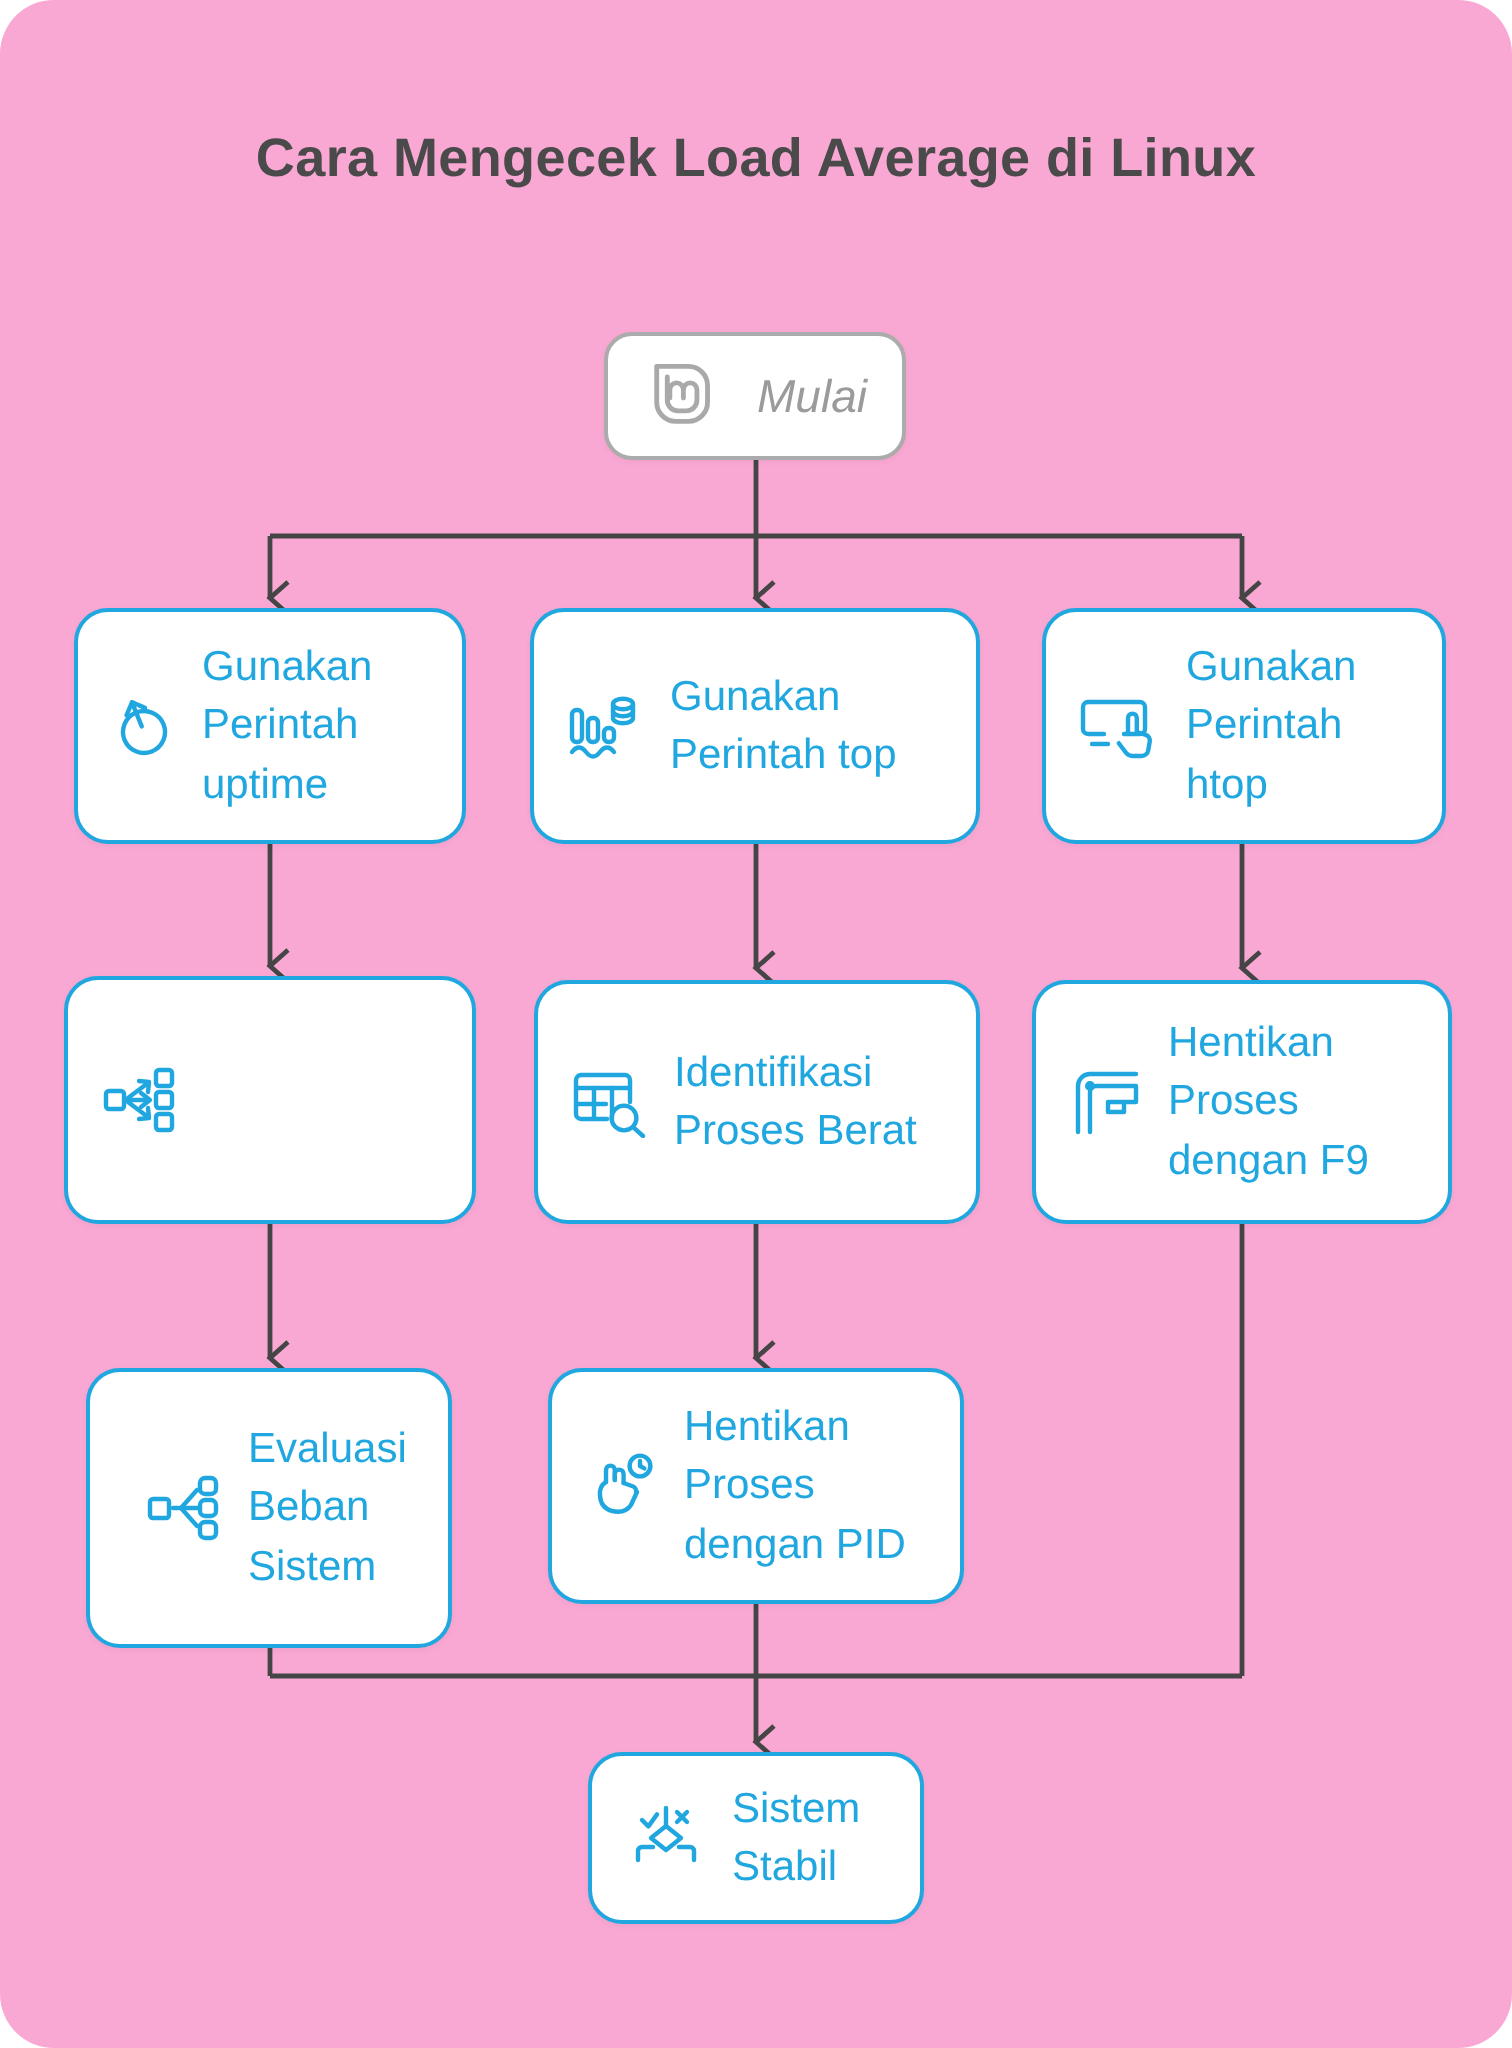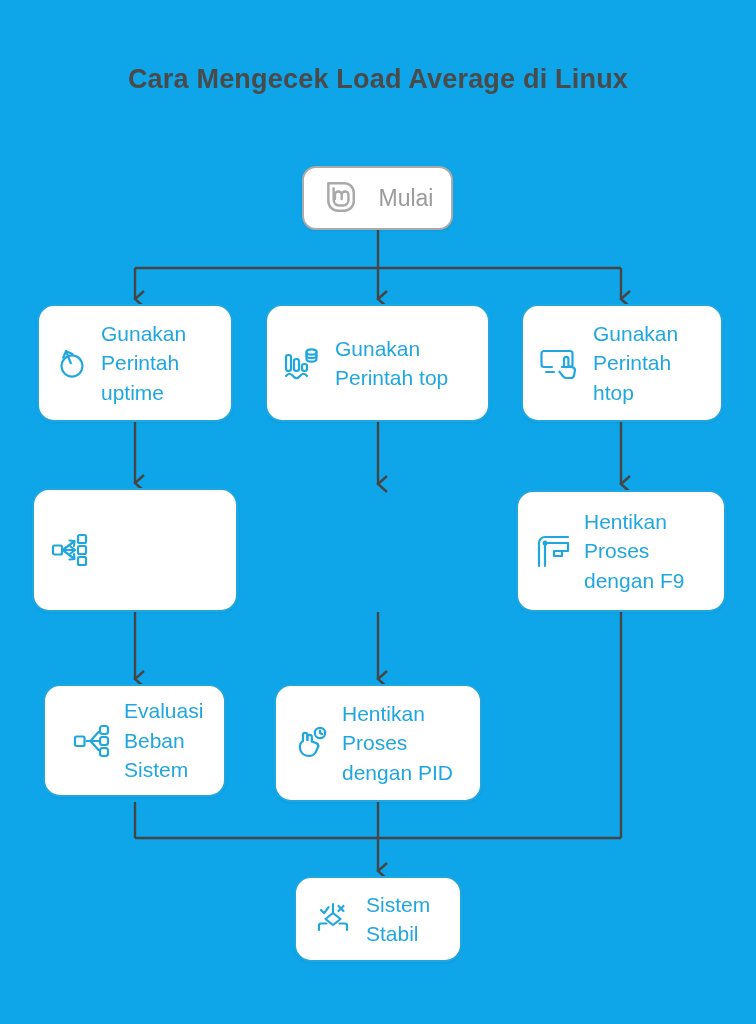--- a/index.html
+++ b/index.html
@@ -1,38 +1,39 @@
 <!DOCTYPE html>
 <html><head>
 <meta charset="utf-8">
 <style>
   html,body{margin:0;padding:0;background:#ffffff;}
   .canvas{
-    position:relative;width:756px;height:1024px;background:#0ea5e9;overflow:hidden;
+    position:relative;width:756px;height:1024px;background:#f9a8d4;overflow:hidden;
     font-family:"Liberation Sans", sans-serif;
+    border-radius:27px;
   }
   .title{
     position:absolute;left:0;top:64px;width:756px;text-align:center;
     font-size:27px;font-weight:bold;color:#4a4a4a;letter-spacing:.2px;
   }
   .connectors{position:absolute;left:0;top:0;width:756px;height:1024px;}
   .node{
     position:absolute;display:flex;align-items:center;gap:13px;
     background:#ffffff;border:2.5px solid #21a7df;border-radius:17px;
     padding:0 14px 0 17px;box-sizing:border-box;
     box-shadow:0 1px 3px rgba(0,0,0,0.05);
   }
   .node .label{
     color:#21a7df;font-size:21px;line-height:1.4;white-space:pre-line;
     font-weight:500;
   }
   .node .icon{flex:0 0 auto;display:flex;align-items:center;}
   .node.start{
     border:2.5px solid #ababab;border-radius:14px;justify-content:center;
-    gap:21px;padding:0 27px;
+    gap:21px;padding:0 27px;font-style:italic;
   }
   .node.start .label{color:#9b9b9b;font-size:23px;font-weight:400;}
   svg.ic{stroke:#21a7df;fill:none;stroke-width:2.2;stroke-linecap:round;stroke-linejoin:round;}
   svg.ic-gray{stroke:#a9a9a9;fill:none;stroke-width:2.3;stroke-linecap:round;stroke-linejoin:round;}
 </style>
 </head>
 <body>
 
 <div class="canvas">
 
@@ -133,35 +134,50 @@
         <line x1="13" y1="16" x2="23" y2="8.5"></line>
           <polyline points="18.5,7.5 23.5,8 23,13"></polyline>
         <line x1="13" y1="17" x2="23.5" y2="17"></line>
           <polyline points="19.5,13.5 24,17 19.5,20.5"></polyline>
         <line x1="13" y1="18" x2="23" y2="25.5"></line>
           <polyline points="18.5,26.5 23.5,26 23,21"></polyline>
       </svg>
     </span>
   </div>
 
+  <div class="node" style="left:267px;top:490px;width:223px;height:122px;">
+    <span class="icon">
+      <svg class="ic" width="38" height="36" viewBox="0 0 38 36">
+        <path d="M29 18 v-11 a2.5 2.5 0 0 0 -2.5 -2.5 h-22 a2.5 2.5 0 0 0 -2.5 2.5 v17 a2.5 2.5 0 0 0 2.5 2.5 h13"></path>
+        <line x1="2" y1="11" x2="29" y2="11"></line>
+        <line x1="11" y1="11" x2="11" y2="26.5"></line>
+        <line x1="20" y1="11" x2="20" y2="26.5"></line>
+        <line x1="2" y1="19" x2="17" y2="19"></line>
+        <circle cx="26" cy="26" r="6.2"></circle>
+        <line x1="30.7" y1="30.7" x2="35.5" y2="35"></line>
+      </svg>
+    </span>
+    <span class="label">Identifikasi
+Proses Berat</span>
+  </div>
 
   <div class="node" style="left:516px;top:490px;width:210px;height:122px;">
     <span class="icon">
       <svg class="ic" width="36" height="36" viewBox="0 0 36 36">
         <path d="M4 33 V10 a6 6 0 0 1 6 -6 h23"></path>
         <path d="M10 33 V13 a3 3 0 0 1 3 -3 h20 v8 h-14 v5 h8 v-5"></path>
         <circle cx="10" cy="10" r="1.4" fill="#21a7df"></circle>
       </svg>
     </span>
     <span class="label">Hentikan
 Proses
 dengan F9</span>
   </div>
 
-  <div class="node" style="left:43px;top:684px;width:183px;height:113px;padding-left:28px;">
+  <div class="node" style="left:43px;top:684px;width:183px;height:140px;padding-left:28px;">
     <span class="icon">
       <svg class="ic" width="38" height="34" viewBox="0 0 38 34">
         <rect x="2" y="12.5" width="9.5" height="9.5" rx="1.5"></rect>
         <rect x="27" y="2" width="8" height="8" rx="2.5"></rect>
         <rect x="27" y="13" width="8" height="8" rx="2.5"></rect>
         <rect x="27" y="24" width="8" height="8" rx="2.5"></rect>
         <path d="M13.5 17 h4 l8 -9 h1"></path>
         <line x1="17.5" y1="17" x2="26" y2="17"></line>
         <path d="M17.5 17 l8 9 h1"></path>
       </svg>

